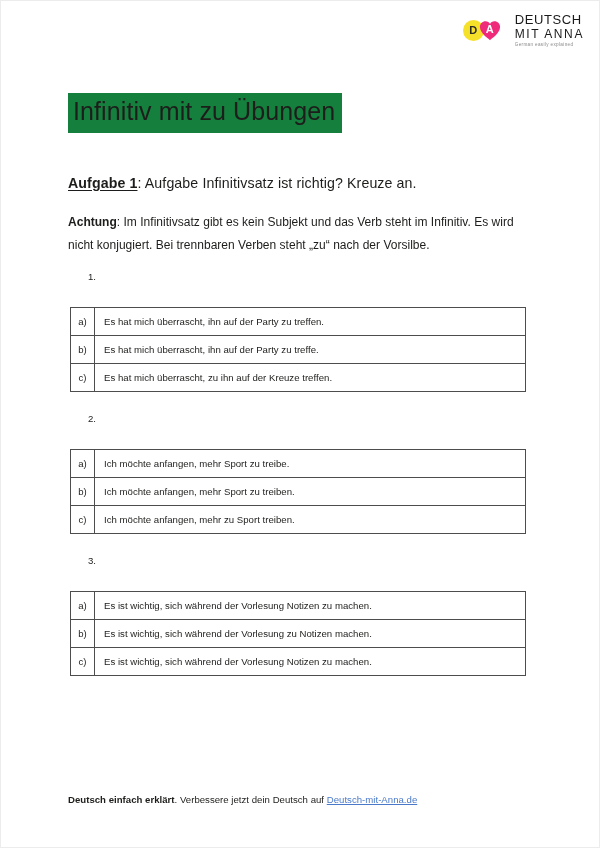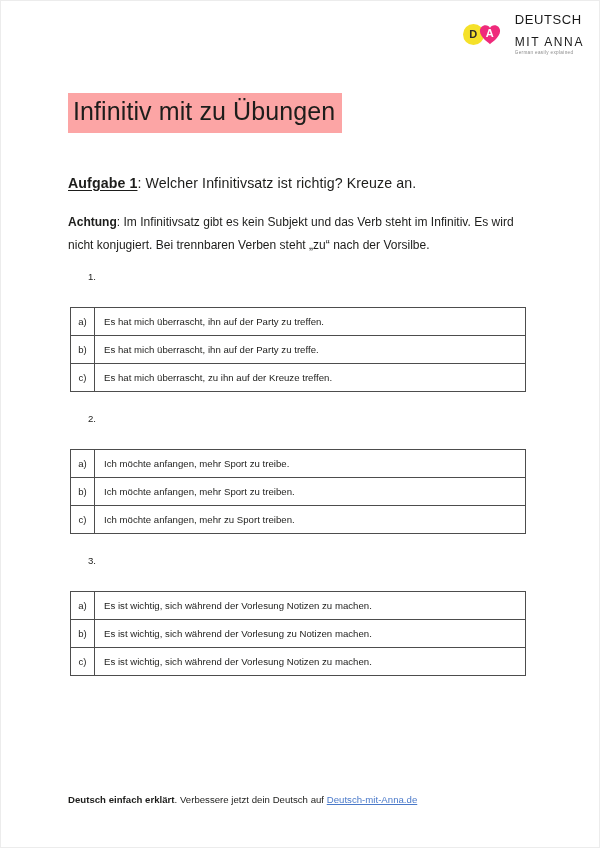--- a/index.html
+++ b/index.html
@@ -81,38 +81,38 @@
   .logo-line1 {
     font-size: 13px;
     font-weight: normal;
     letter-spacing: 0.6px;
     color: #1a1a1a;
   }
   .logo-line2 {
     font-size: 12px;
     letter-spacing: 1.6px;
     color: #1a1a1a;
-    margin-top: 10px;
+    margin-top: 2px;
   }
   .logo-tagline {
     font-size: 4.6px;
     letter-spacing: 0.35px;
     color: #8a8a8a;
     margin-top: 3px;
   }
 
   
   .title-wrap {
     position: absolute;
     left: 68px;
     top: 93px;
   }
   .title {
     display: inline-block;
-    background: #fca5a5;
+    background: #15803d;
     font-size: 25px;
     color: #1d1d1b;
     padding: 4px 7px 6px 5px;
     line-height: 1.18;
     letter-spacing: 0.1px;
   }
 
   
   .task-heading {
     position: absolute;
@@ -206,21 +206,21 @@
       <div class="logo-line2">MIT ANNA</div>
       <div class="logo-tagline">German easily explained</div>
     </div>
   </div>
 
   <div class="title-wrap">
     <span class="title">Infinitiv mit zu Übungen</span>
   </div>
 
   <div class="task-heading">
-    <span class="tk-label">Aufgabe 1</span><span>: Welcher Infinitivsatz ist richtig? Kreuze an.</span>
+    <span class="tk-label">Aufgabe 1</span><span>: Aufgabe Infinitivsatz ist richtig? Kreuze an.</span>
   </div>
 
   <div class="note">
     <b>Achtung</b><span>: Im Infinitivsatz gibt es kein Subjekt und das Verb steht im Infinitiv. Es wird nicht konjugiert. Bei trennbaren Verben steht „zu“ nach der Vorsilbe.</span>
   </div>
 
   <div class="qnum" style="top:271px">1.</div>
   <table class="opt-table" style="top:307px">
     <tbody>
         <tr>

